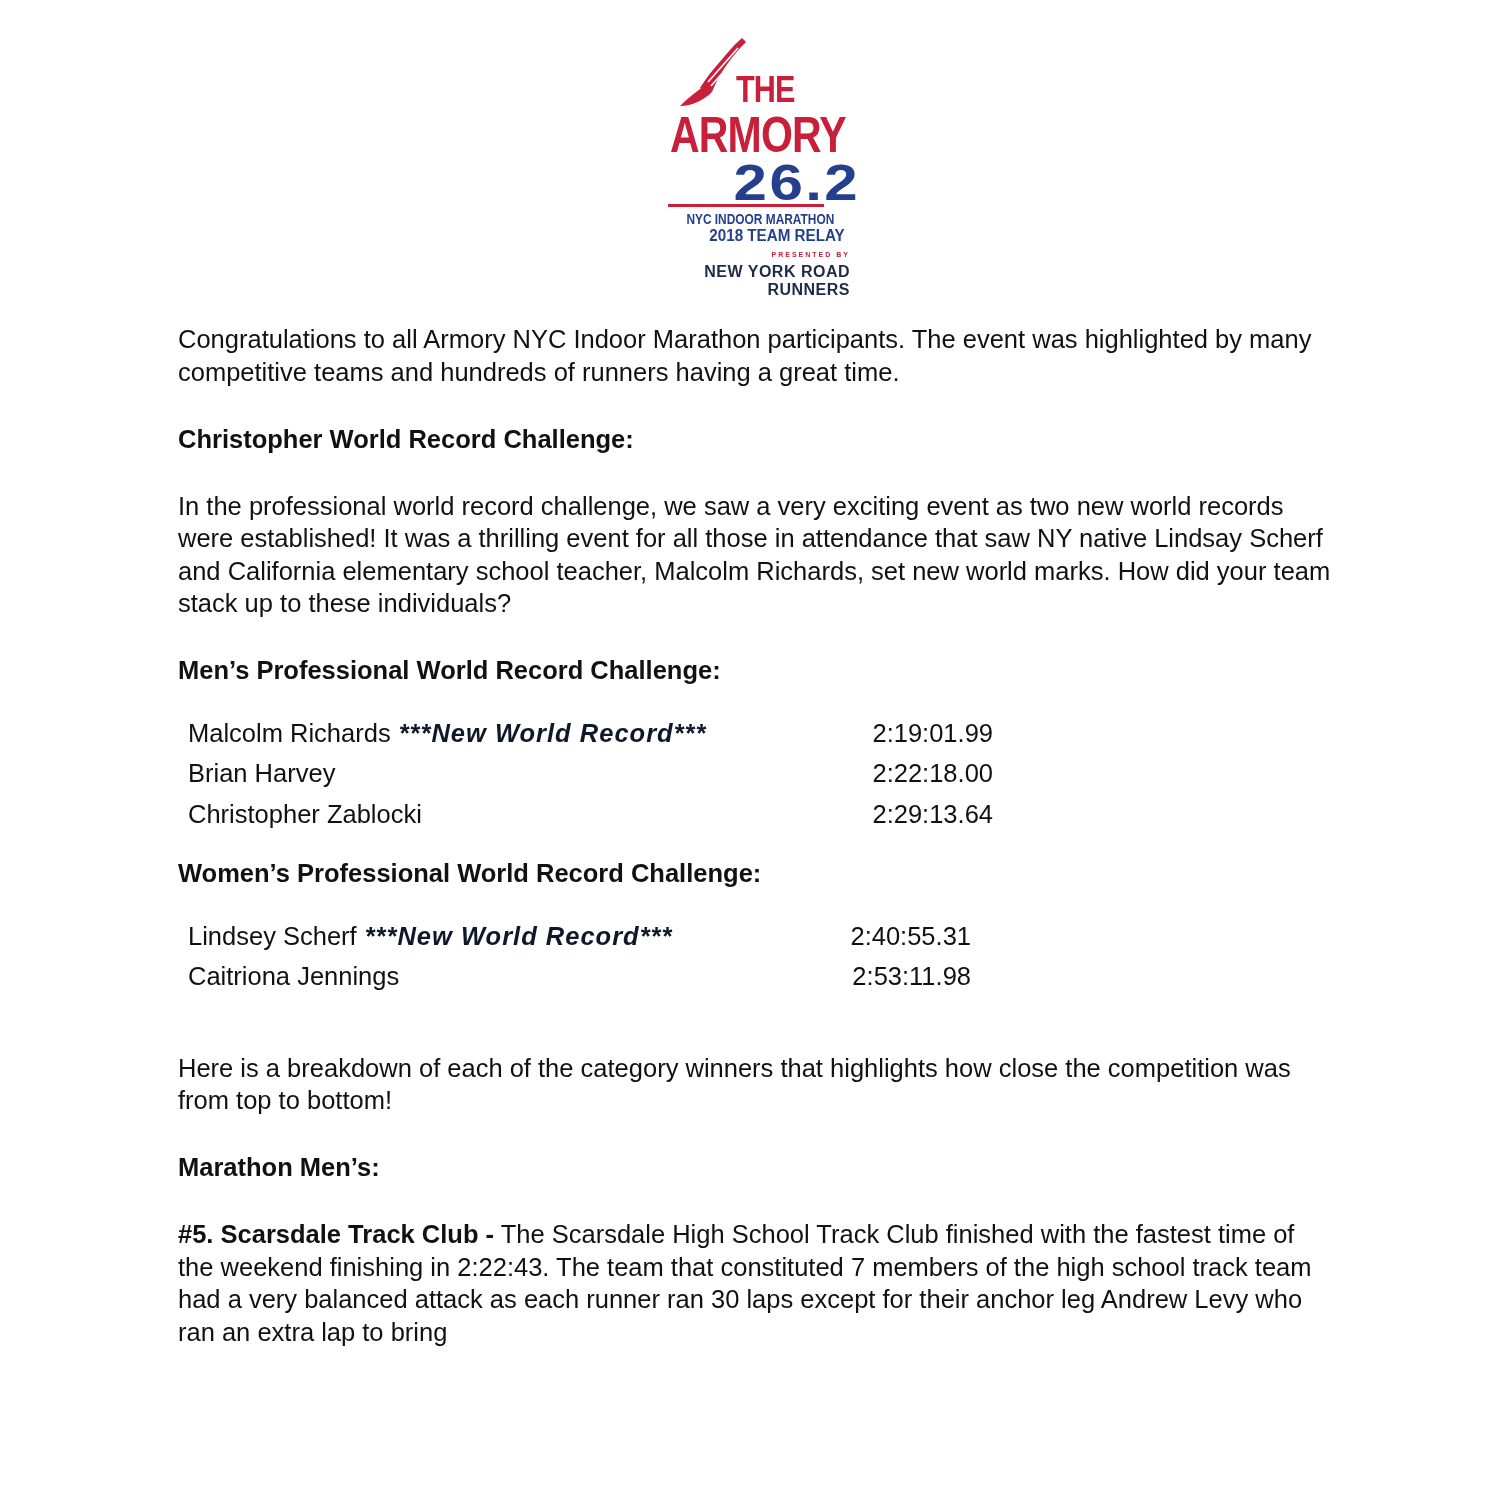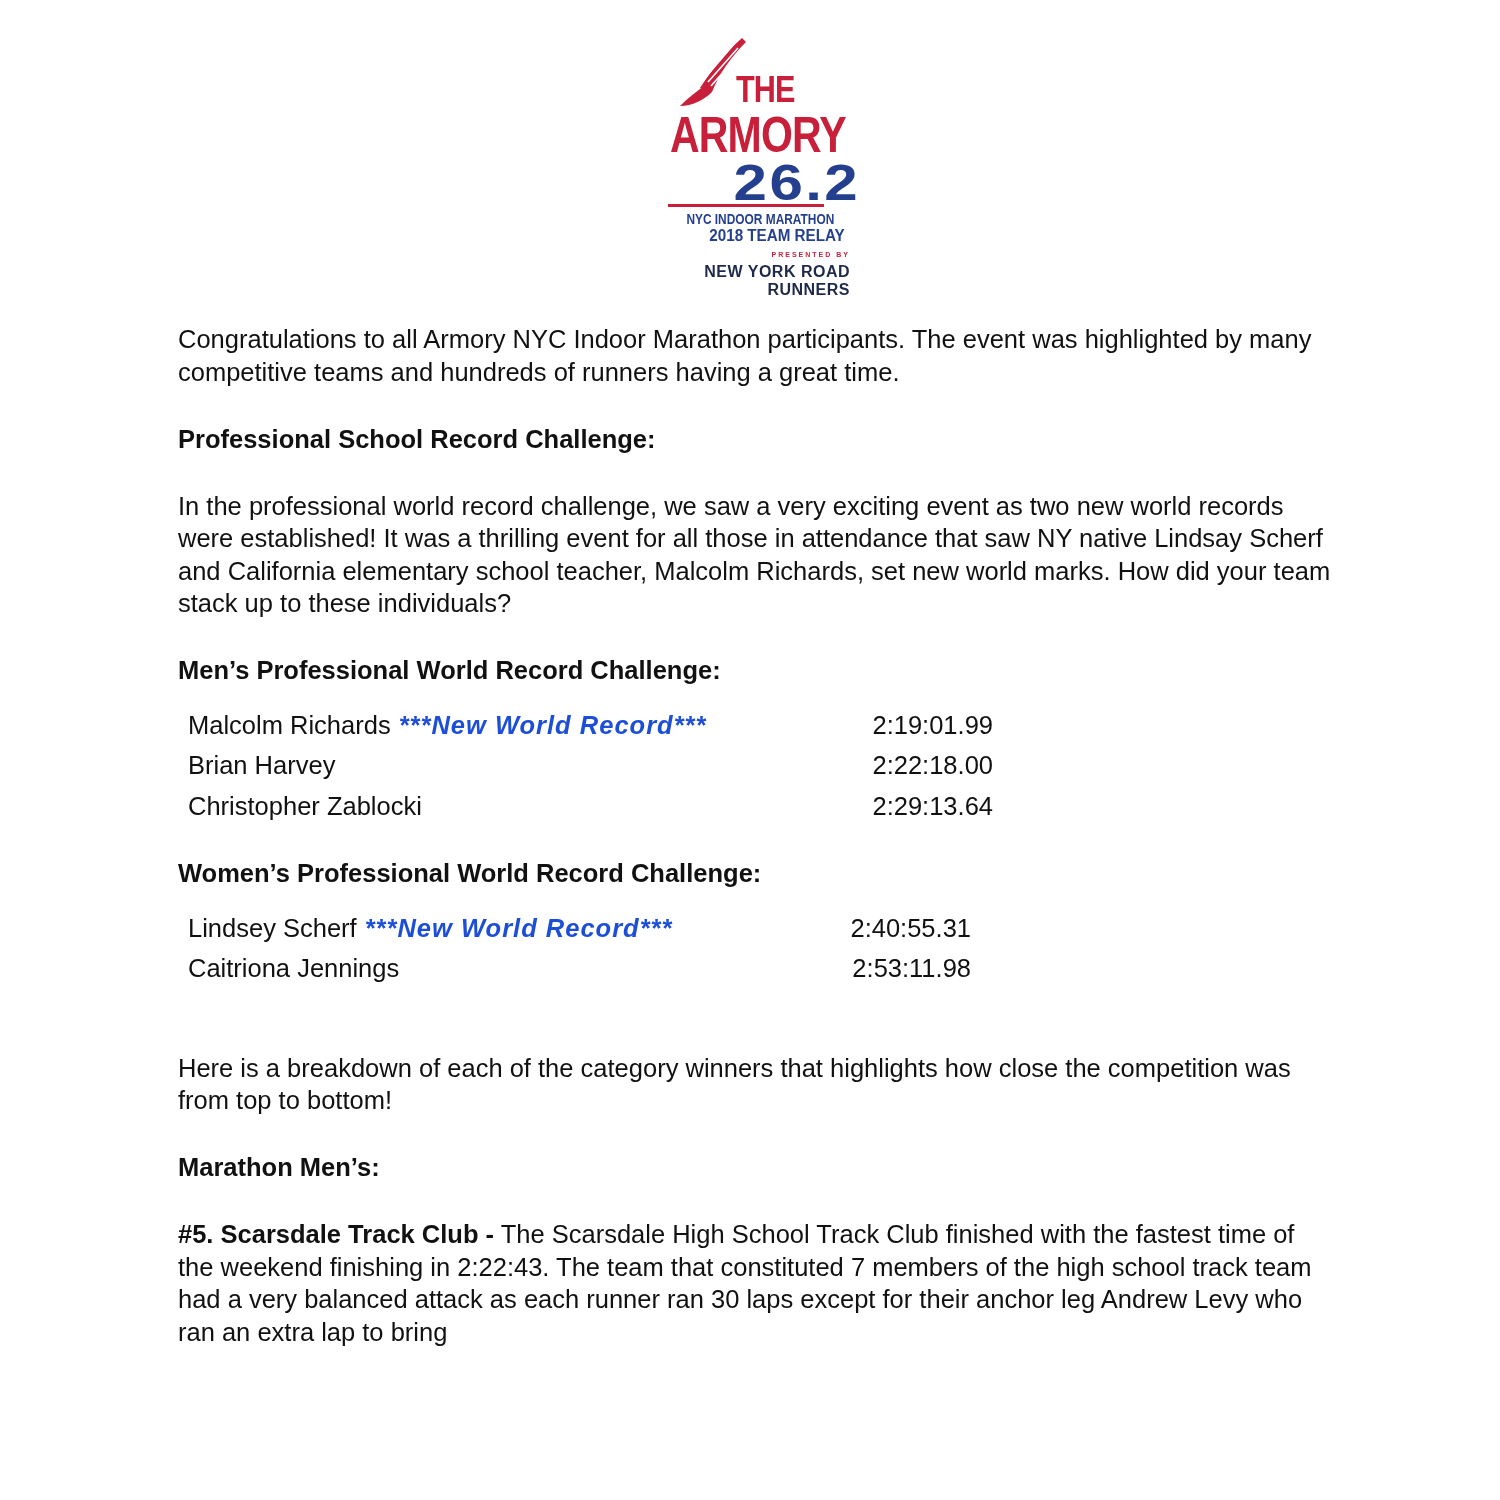--- a/index.html
+++ b/index.html
@@ -18,23 +18,23 @@
   .logo .sub1 { top: 180px; font-size: 14px; transform: scaleX(0.85); }
   .logo .sub2 { top: 196px; font-size: 16px; transform: scaleX(0.95); }
   .logo .pres { position: absolute; left: 0; top: 219px; width: 210px; font-size: 7px; color: #c8203a; letter-spacing: 2px; font-weight: 700; }
   .logo .nyrr { position: absolute; left: 0; top: 231px; width: 210px; font-size: 16px; color: #1f2a4a; font-weight: 700; letter-spacing: 0.5px; }
 
   .content { position: absolute; left: 177px; top: 322px; width: 1160px; font-size: 25.5px; line-height: 32.5px; }
   .content p { margin: 1px; }
   .gap { height: 32.5px; }
   .h { font-weight: 700; }
   .results { margin: 0 0 0 11px; }
-  .row { display: flex; height: 40.5px; align-items: flex-start; }
+  .row { display: flex; height: 40.5px; align-items: flex-end; }
   .row .name { flex: 0 0 auto; }
-  .row .wr { font-style: italic; font-weight: 700; color: #1d4ed8; letter-spacing: 1px; margin-left: 8px; }
+  .row .wr { font-style: italic; font-weight: 700; color: #0f172a; letter-spacing: 1px; margin-left: 8px; }
   .row .time { margin-left: auto; }
   .men-results { width: 805px; margin-top: 22px; }
   .women-results { width: 783px; margin-top: 22px; }
   .strong { font-weight: 700; }
 </style>
 </head>
 <body>
 
 <div class="logo">
   <svg class="wing" viewBox="0 0 70 76">
@@ -48,21 +48,21 @@
   <div class="bar"></div>
   <div class="sub1">NYC INDOOR MARATHON</div>
   <div class="sub2">2018 TEAM RELAY</div>
   <div class="pres">PRESENTED BY</div>
   <div class="nyrr">NEW YORK ROAD RUNNERS</div>
 </div>
 
 <div class="content">
   <p>Congratulations to all Armory NYC Indoor Marathon participants. The event was highlighted by many competitive teams and hundreds of runners having a great time.</p>
   <div class="gap"></div>
-  <p class="h">Professional School Record Challenge:</p>
+  <p class="h">Christopher World Record Challenge:</p>
   <div class="gap"></div>
   <p>In the professional world record challenge, we saw a very exciting event as two new world records were established! It was a thrilling event for all those in attendance that saw NY native Lindsay Scherf and California elementary school teacher, Malcolm Richards, set new world marks. How did your team stack up to these individuals?</p>
   <div class="gap"></div>
   <p class="h">Men’s Professional World Record Challenge:</p>
 
   <div class="results men-results">
     <div class="row">
       <span class="name">Malcolm Richards</span>
       <span class="wr">***New World Record***</span>
       <span class="time">2:19:01.99</span>

